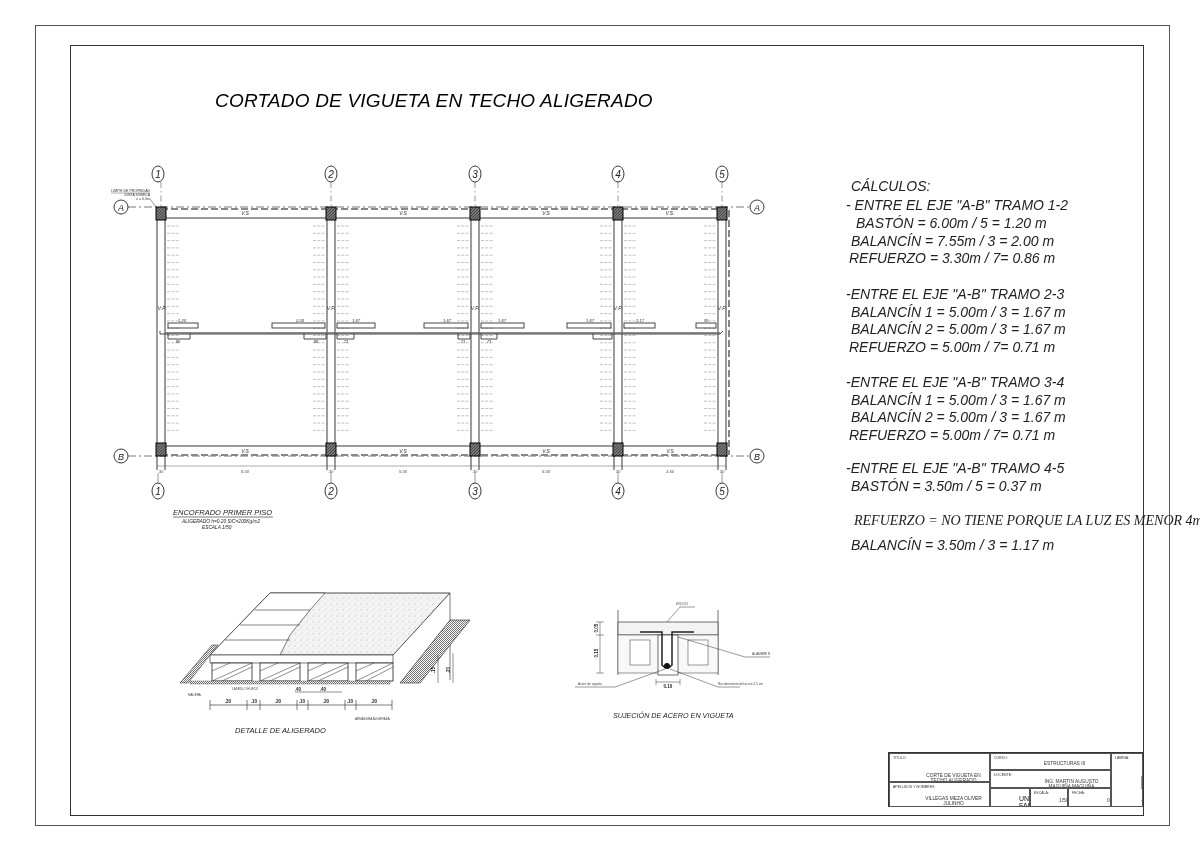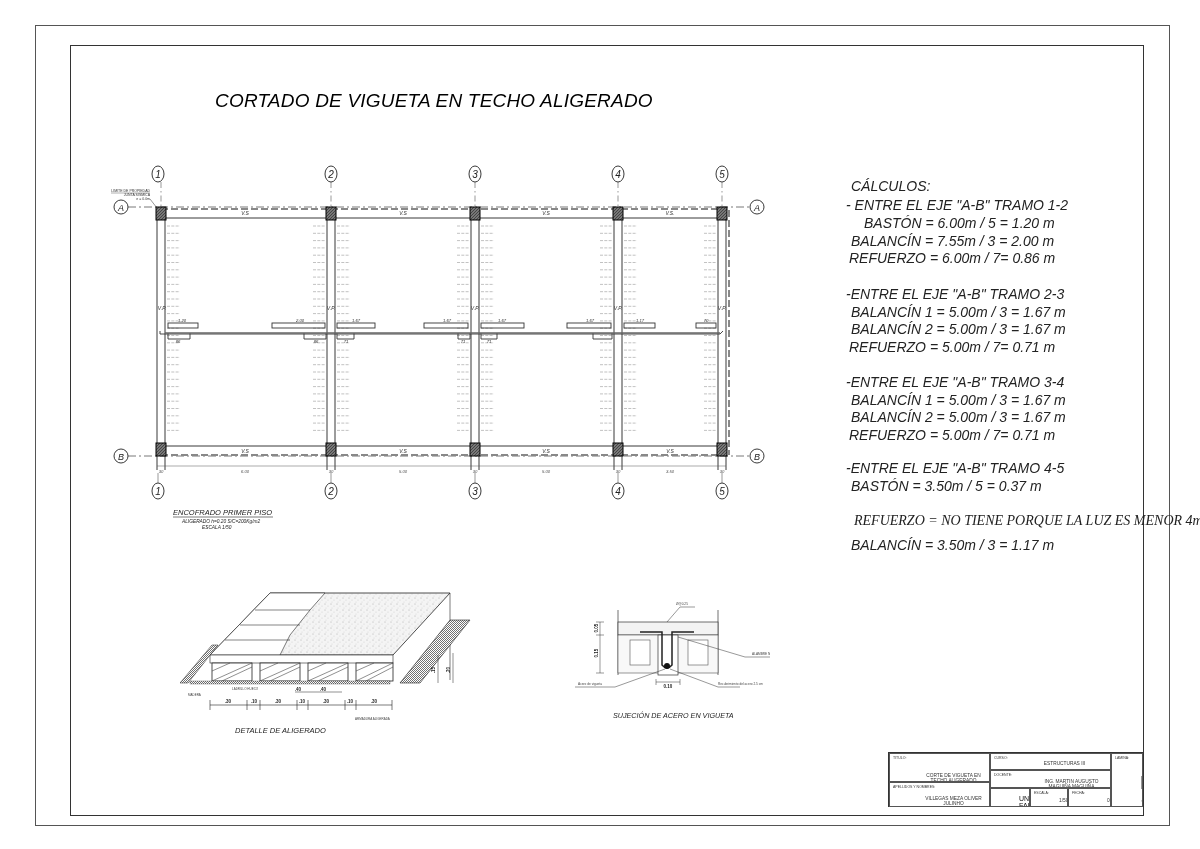--- a/index.html
+++ b/index.html
@@ -432,23 +432,23 @@
   <text x="173" y="515" font-size="7.5" font-style="italic" fill="#222">ENCOFRADO PRIMER PISO</text>
   <line x1="173" y1="517" x2="273" y2="517" stroke="#222" stroke-width="0.6"></line>
   <text x="182" y="523" font-size="4.8" font-style="italic" fill="#222">ALIGERADO h=0.20  S/C=200Kg/m2</text>
   <text x="202" y="529" font-size="4.8" font-style="italic" fill="#222">ESCALA 1/50</text>
 </svg>
 
 <div class="abs calc" style="width:290px;height:360px;">
   <div style="left:5px;top:0;">CÁLCULOS:</div>
 
   <div style="left:0;top:19px;">- ENTRE EL EJE "A-B"  TRAMO 1-2</div>
-  <div style="left:18px;top:37px;">BASTÓN = 6.00m / 5 = 1.20 m</div>
+  <div style="left:10px;top:37px;">BASTÓN = 6.00m / 5 = 1.20 m</div>
   <div style="left:5px;top:55px;">BALANCÍN = 7.55m / 3 = 2.00 m</div>
-  <div style="left:3px;top:72px;">REFUERZO = 6.00m / 7= 0.86 m</div>
+  <div style="left:3px;top:72px;">REFUERZO = 3.30m / 7= 0.86 m</div>
 
   <div style="left:0;top:108px;">-ENTRE EL EJE "A-B"  TRAMO 2-3</div>
   <div style="left:5px;top:126px;">BALANCÍN 1 = 5.00m / 3 = 1.67 m</div>
   <div style="left:5px;top:143px;">BALANCÍN 2 = 5.00m / 3 = 1.67 m</div>
   <div style="left:3px;top:161px;">REFUERZO = 5.00m / 7= 0.71 m</div>
 
   <div style="left:0;top:196px;">-ENTRE EL EJE "A-B"  TRAMO 3-4</div>
   <div style="left:5px;top:214px;">BALANCÍN 1 = 5.00m / 3 = 1.67 m</div>
   <div style="left:5px;top:231px;">BALANCÍN 2 = 5.00m / 3 = 1.67 m</div>
   <div style="left:3px;top:249px;">REFUERZO = 5.00m / 7= 0.71 m</div>

